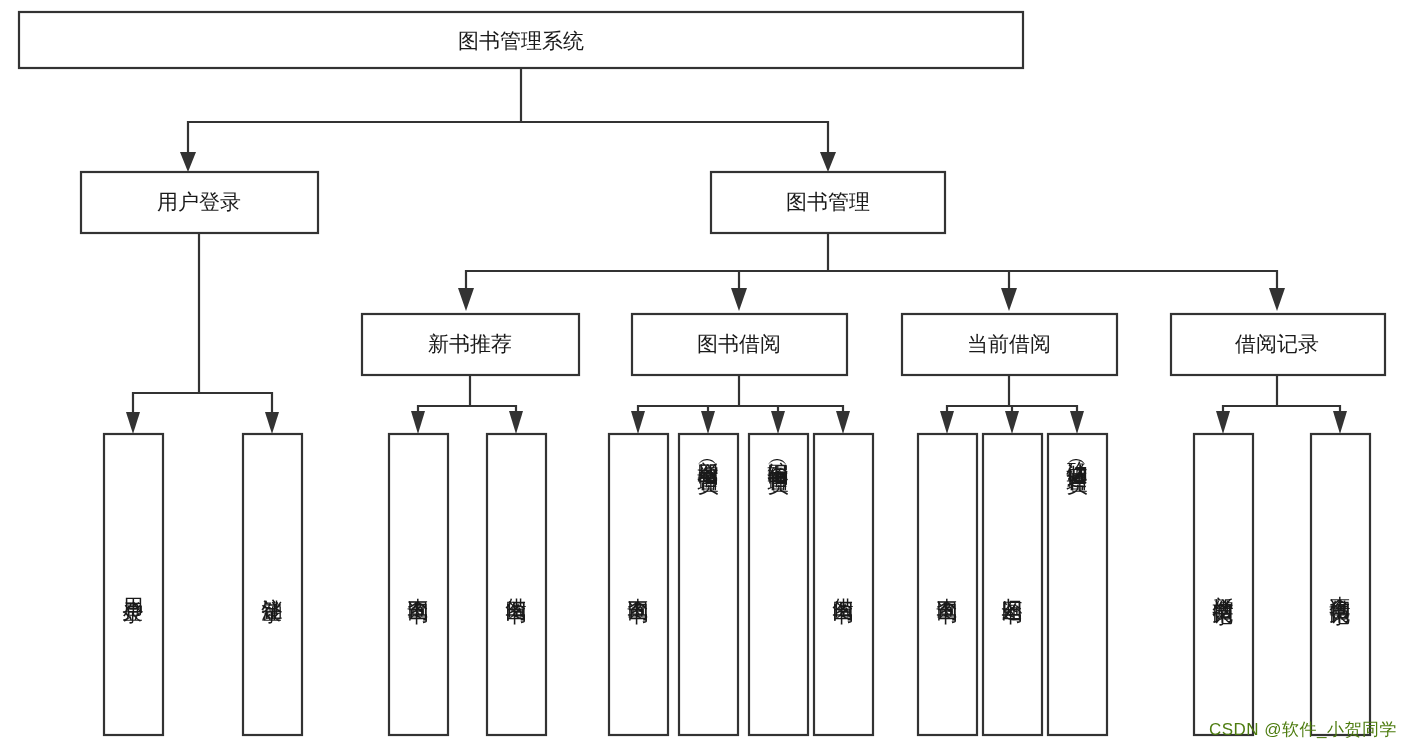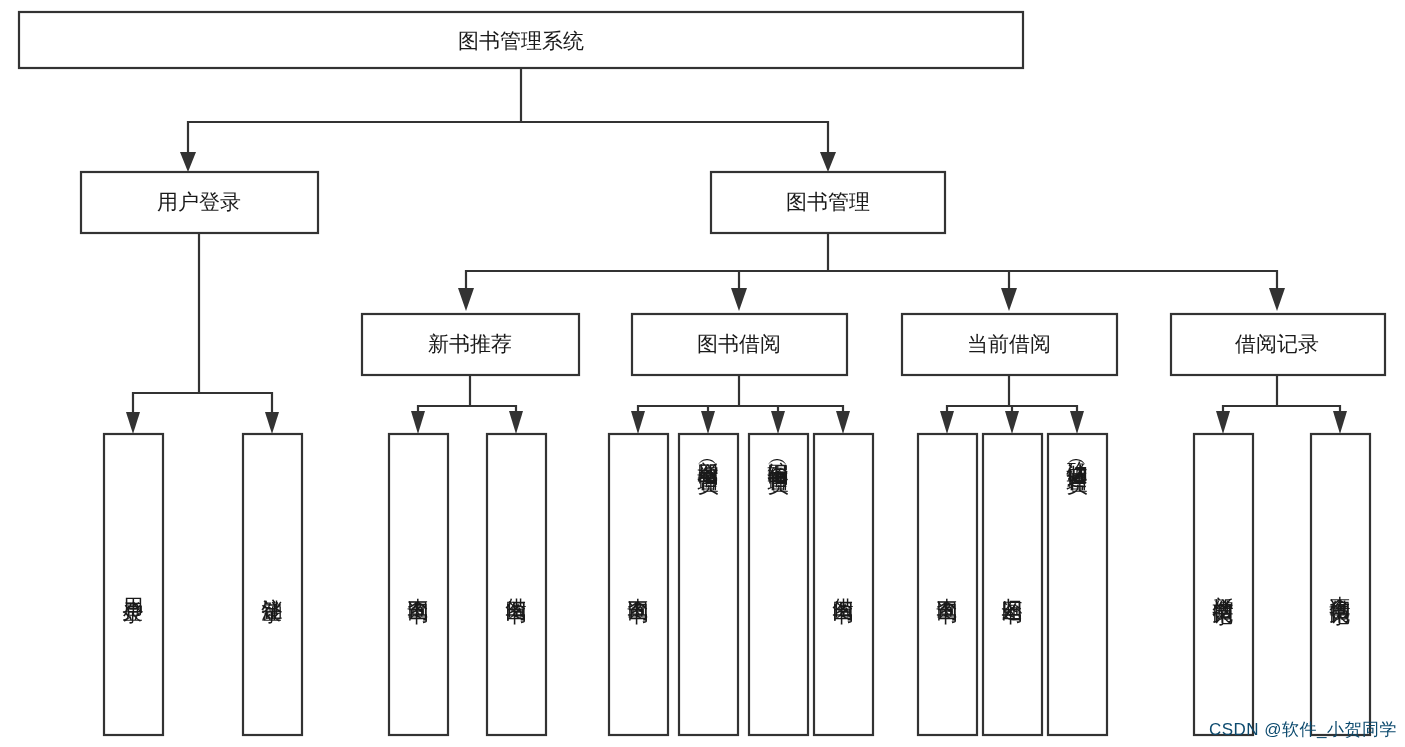--- a/index.html
+++ b/index.html
@@ -65,21 +65,21 @@
     color: #1a1a1a;
     letter-spacing: 2px;
     white-space: nowrap;
   }
   .watermark {
     position: absolute;
     right: 8px;
     bottom: 6px;
     font-family: "Liberation Sans", "DejaVu Sans", sans-serif;
     font-size: 17px;
-    color: #0c4a6e;
+    color: #4d7c0f;
     white-space: nowrap;
     letter-spacing: 0.5px;
   }
 </style>
 </head>
 <body>
 
 <div id="diagram-root">
 
   <svg class="diagram" viewBox="0 0 1405 747">

